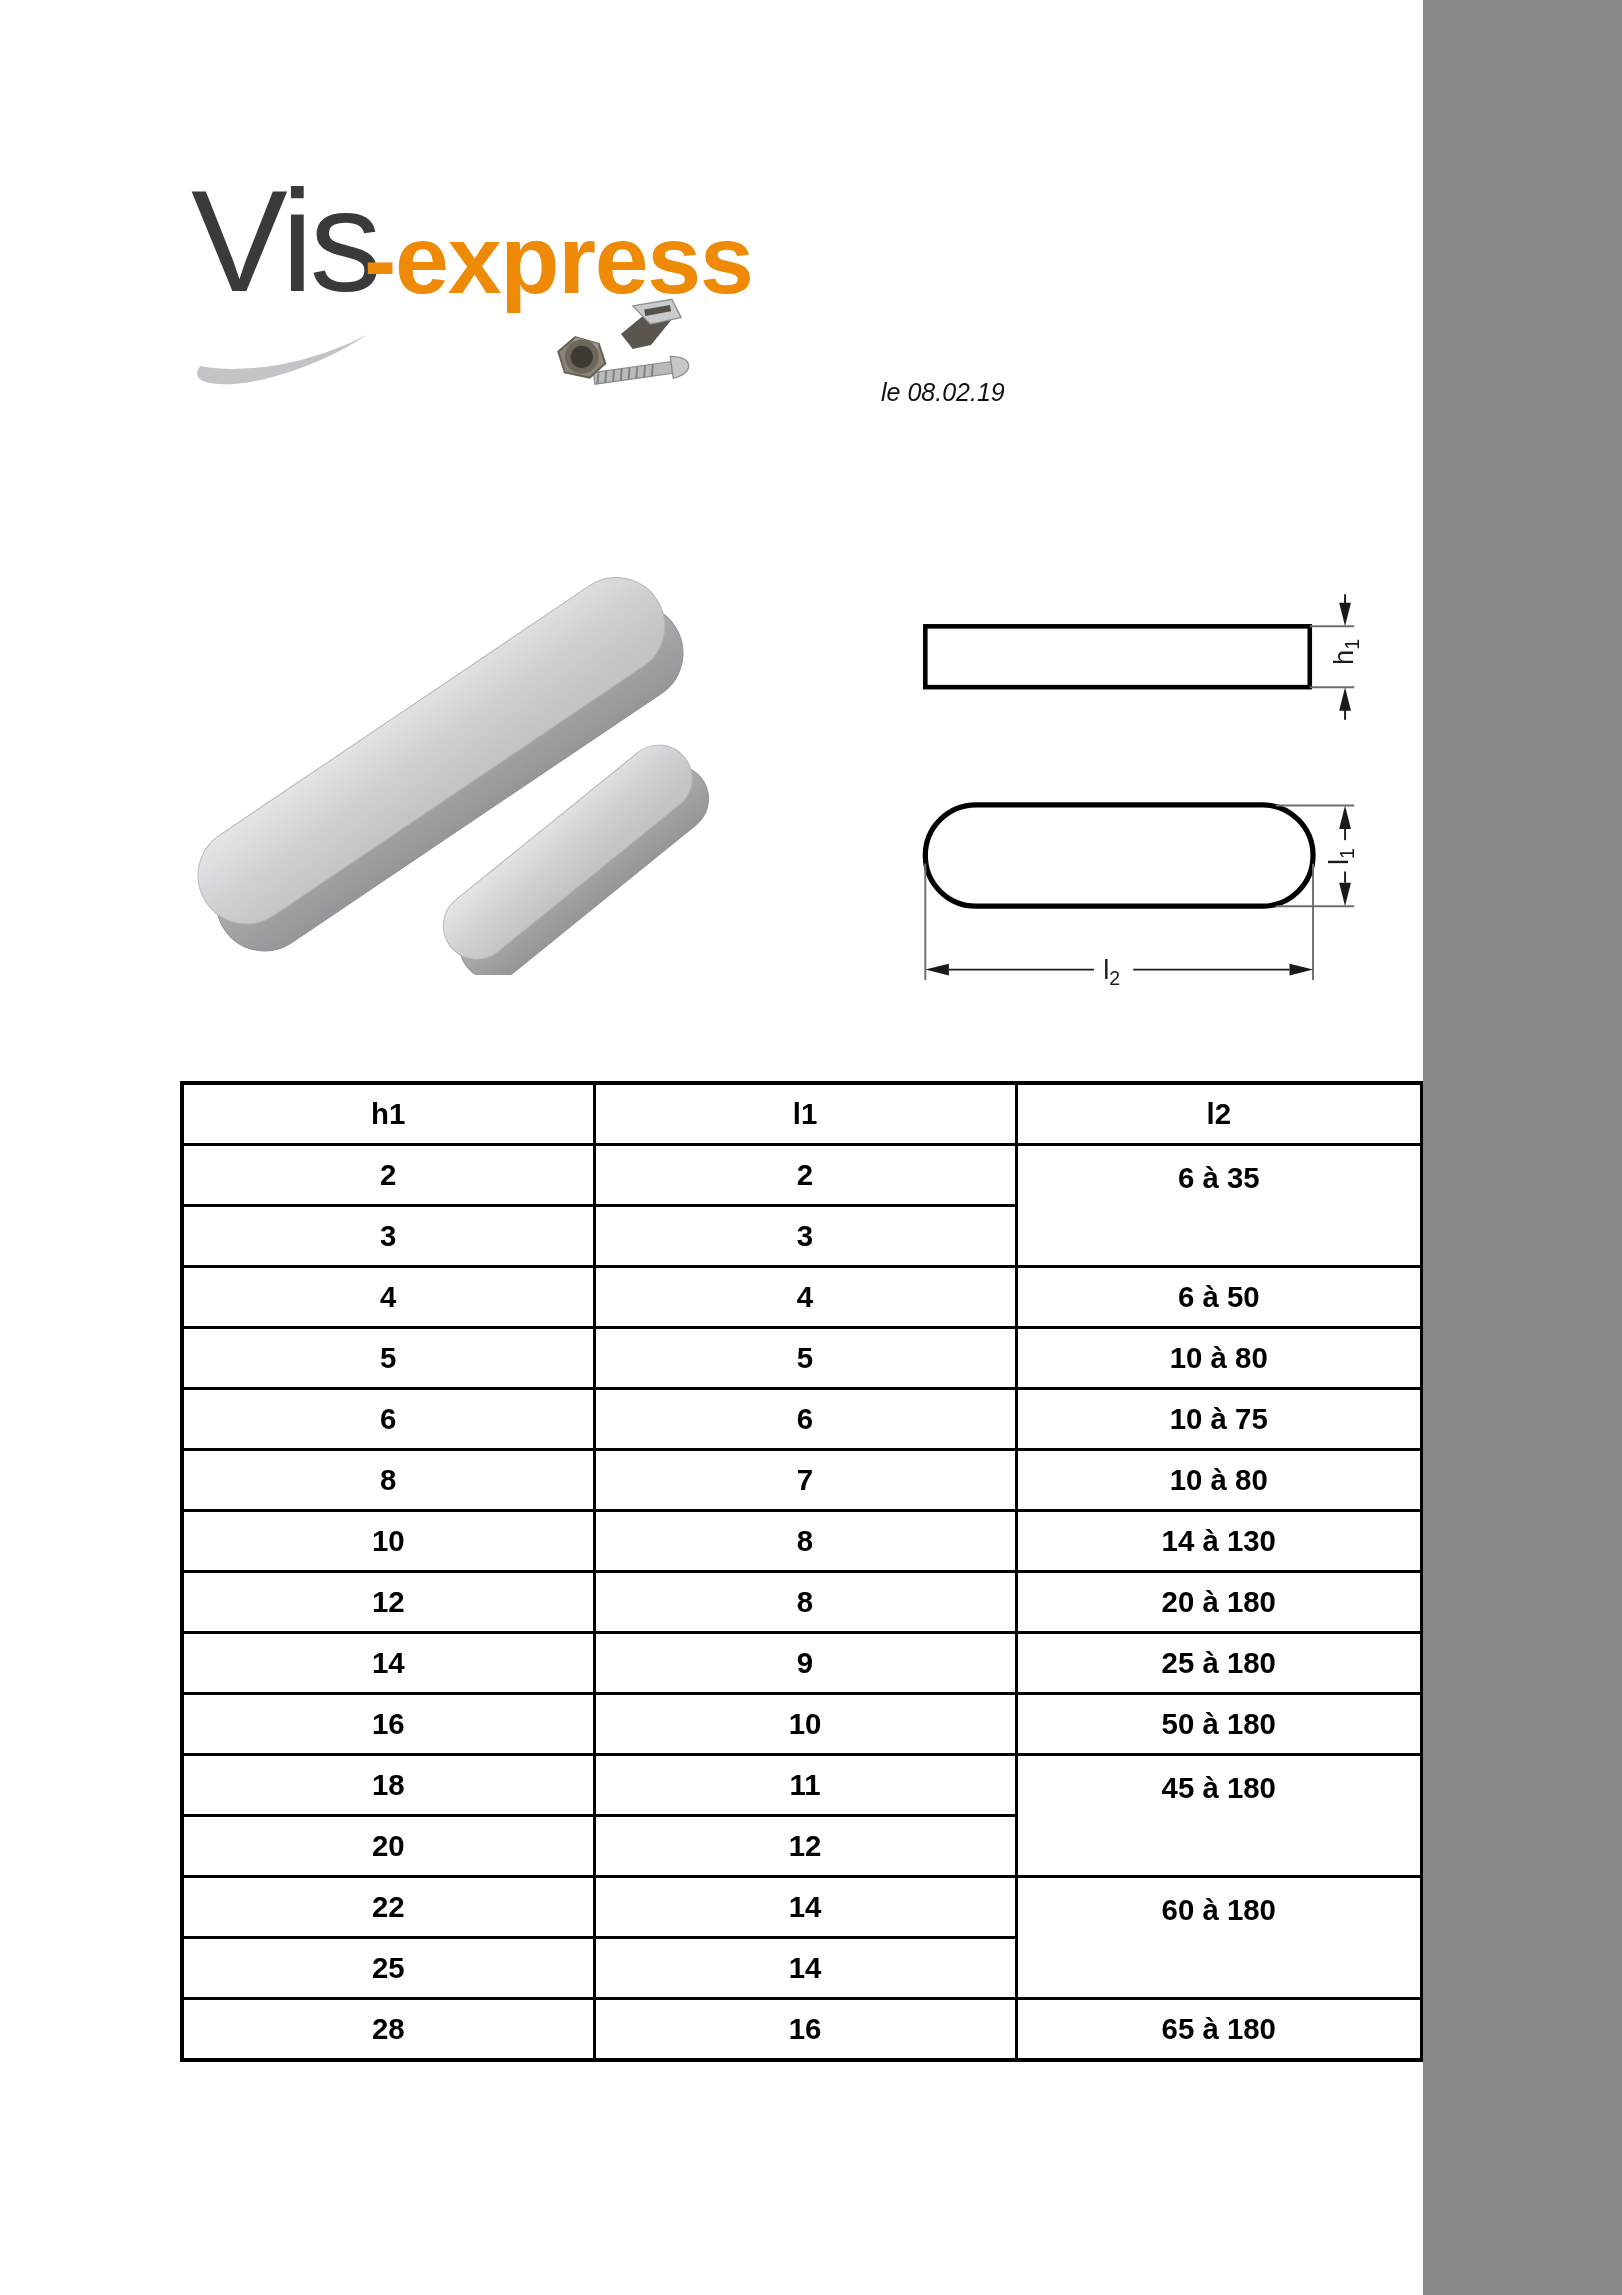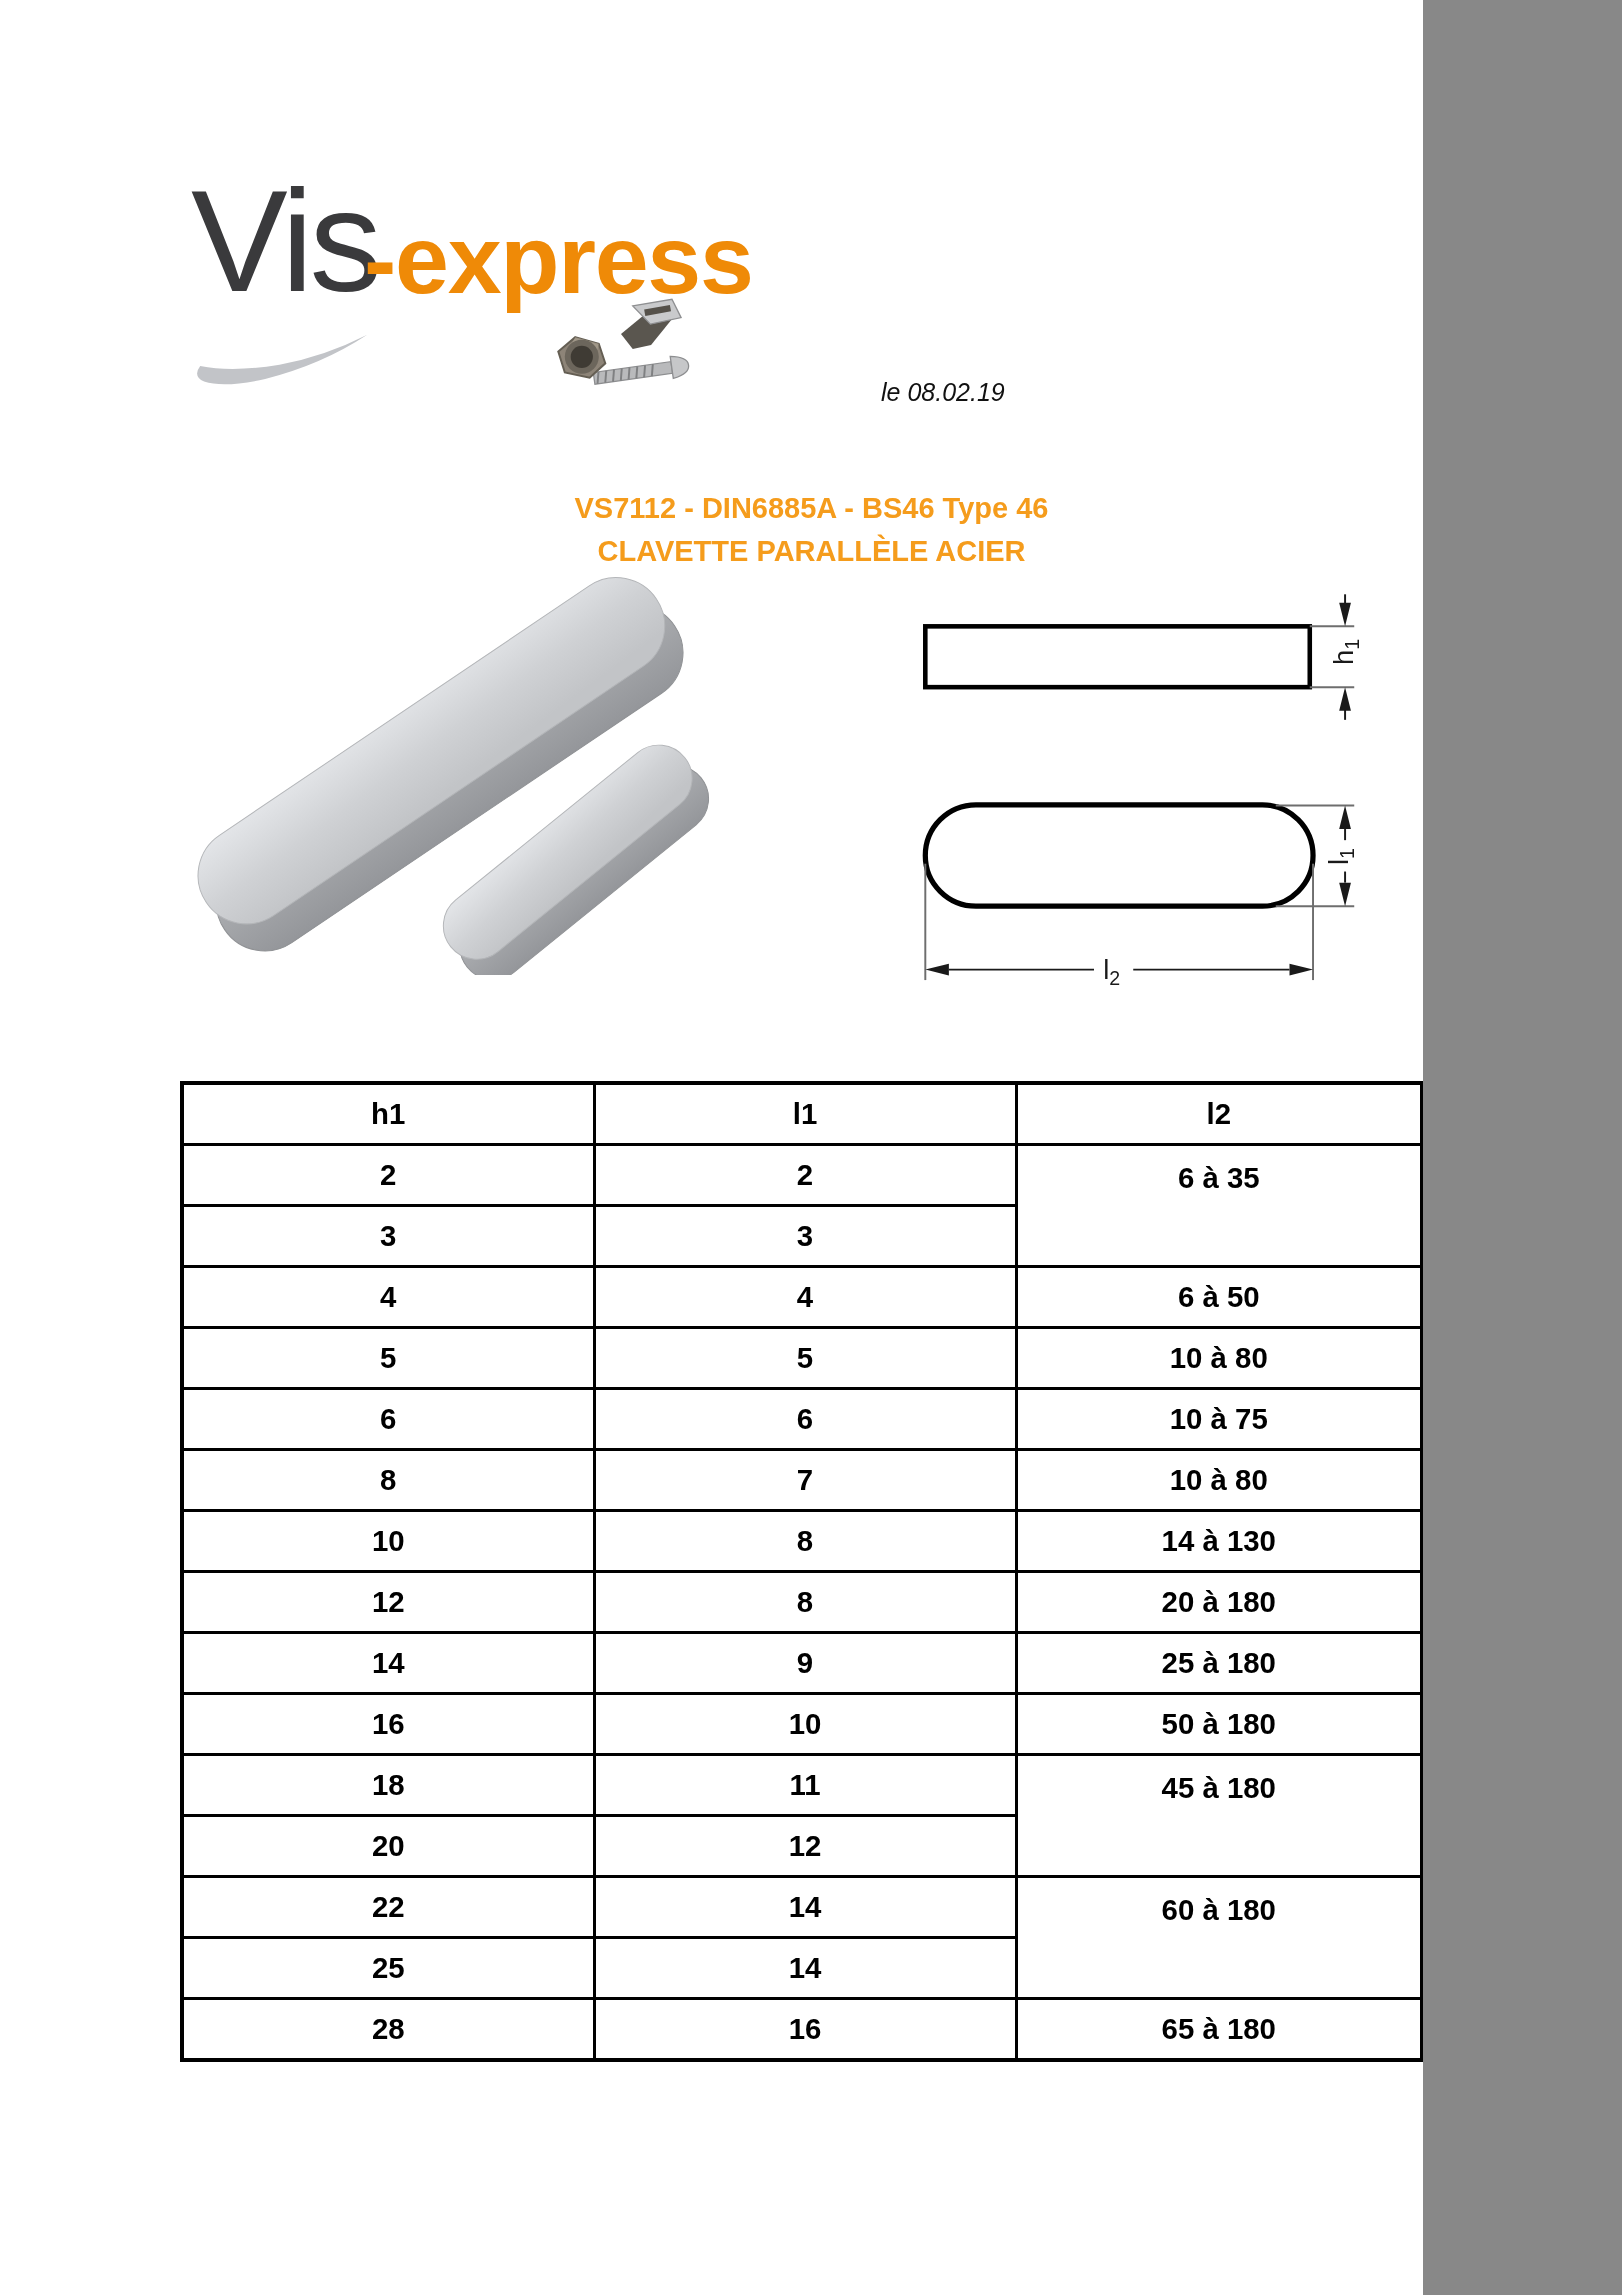--- a/index.html
+++ b/index.html
@@ -88,24 +88,20 @@
     <g>
       <polygon points="80,60 116,70 126,100 102,122 64,114 54,82" fill="#8d8478" stroke="#645e53" stroke-width="3"></polygon>
       <polygon points="80,60 116,70 112,86 70,78" fill="#a59b8c" opacity="0.85"></polygon>
       <circle cx="90" cy="90" r="26" fill="#6c665c"></circle>
       <circle cx="90" cy="90" r="17" fill="#3f3b34"></circle>
     </g>
   </svg>
 
   <div id="date-label">le 08.02.19</div>
 
-  <div id="title-block">
-    <div>VS7112 - DIN6885A - BS46 Type 46</div>
-    <div>CLAVETTE PARALLÈLE ACIER</div>
-  </div>
 
   <svg id="product-photo" width="530" height="399" viewBox="0 0 810 610">
     <defs>
       <linearGradient id="kTop" x1="0" y1="0" x2="0.25" y2="1">
         <stop offset="0" stop-color="#e4e6e9"></stop>
           <stop offset="0.55" stop-color="#cfd1d4"></stop>
           <stop offset="1" stop-color="#c2c4c7"></stop>
       </linearGradient>
       <linearGradient id="kSide" x1="0" y1="0" x2="0" y2="1">
         <stop offset="0" stop-color="#b3b5b8"></stop>

